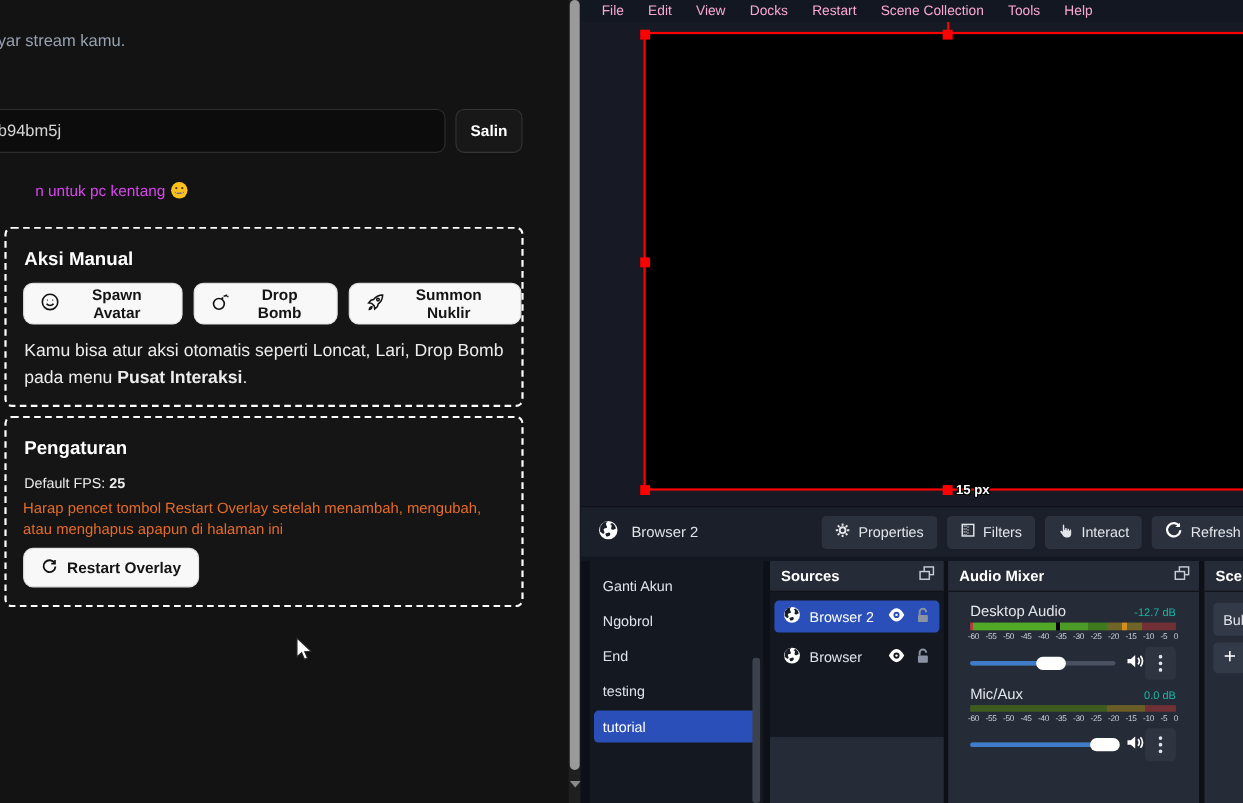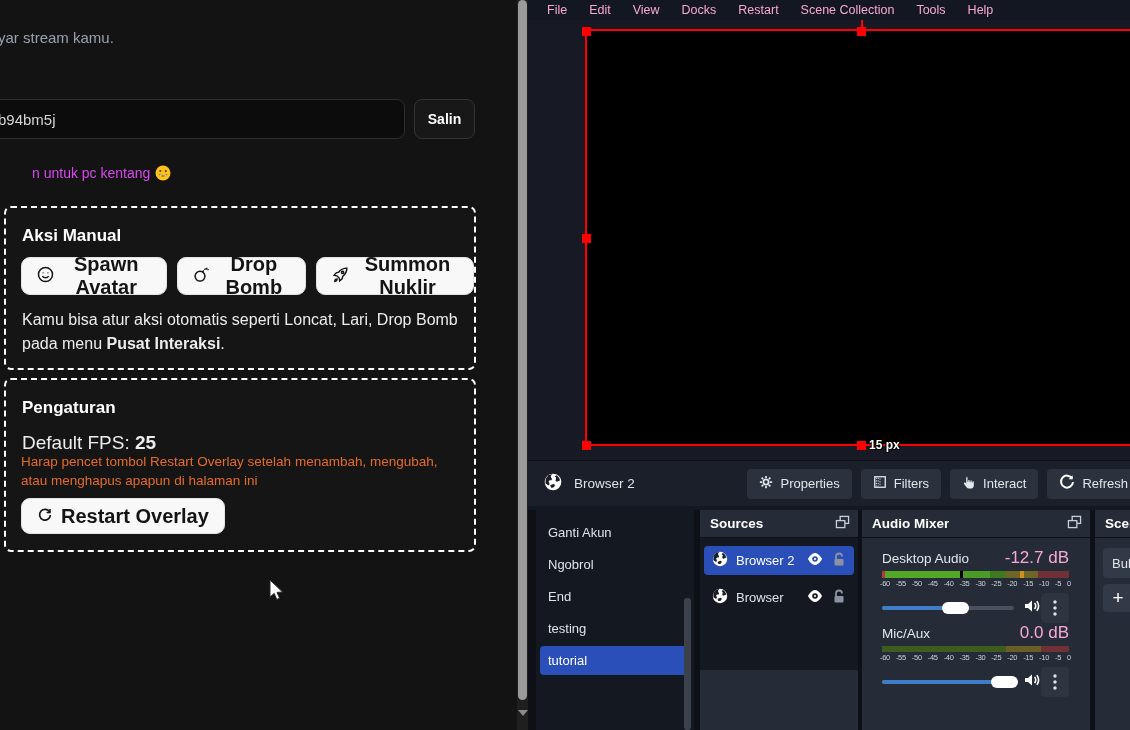--- a/index.html
+++ b/index.html
@@ -17,24 +17,24 @@
     border:1px solid #343434; border-radius:8px; color:#fff; font-weight:bold; font-size:14px; cursor:pointer; }
   .potato-note { position:absolute; left:0; top:165px; font-size:14px; color:#d946ef; white-space:nowrap;
     display:flex; gap:5px;padding-left:32px; }
   .dashed-box { position:absolute; left:4px; width:472px; border:2px dashed #ffffff; border-radius:7px;
     background:#151515; }
   .box-aksi { top:206px; height:164px; }
   .box-pengaturan { top:378px; height:174px; }
   .box-title { position:absolute; left:16px; top:18px; font-size:17px; font-weight:bold; color:#fff; }
   .aksi-buttons { position:absolute; left:15px; top:49px; display:flex; gap:10px; }
   .white-btn { height:38px; background:#f8f8f8; border:1px solid #e2e2e2; border-radius:9px; color:#141414;
-    font-size:20px; font-weight:bold; display:flex; align-items:center; gap:8px; padding:0 15px; cursor:pointer;
+    font-size:14px; font-weight:bold; display:flex; align-items:center; gap:8px; padding:0 15px; cursor:pointer;
     font-family:"Liberation Sans", sans-serif; }
   .aksi-desc { position:absolute; left:16px; top:100px; width:444px; font-size:16px; line-height:24px; color:#ececec; }
-  .fps-line { position:absolute; left:16px; top:52px; font-size:19px; color:#ececec; }
+  .fps-line { position:absolute; left:16px; top:52px; font-size:13px; color:#ececec; }
   .warning-text { position:absolute; left:15px; top:72px; width:436px; font-size:13.5px; line-height:19px; color:#e56b28; }
   .restart-btn { position:absolute; left:15px; top:118px; height:36px; }
 
   
   .page-scrollbar { position:absolute; left:517px; top:0; width:11px; height:730px; background:#1f1f1f; }
   .page-scroll-thumb { position:absolute; left:1px; top:0; width:9px; height:700px; border-radius:5px; background:#9a9a9a; }
   .page-scroll-arrow { position:absolute; left:1px; top:710px; width:0; height:0;
     border-left:5px solid transparent; border-right:5px solid transparent; border-top:6px solid #8a8a8a; }
 
   .cursor { position:absolute; left:268px; top:579px; }
@@ -86,21 +86,21 @@
     gap:8px; padding:0 8px; color:#dfe3e9; font-size:13px; cursor:pointer; }
   .source-row:first-child { margin-top:8px; }
   .source-row.selected { background:#2a4fb8; color:#fff; }
   .source-label { flex:1; white-space:nowrap; overflow:hidden; }
   .sources-lower { position:absolute; left:0; top:160px; width:158px; height:60px; background:#262c37; }
 
   .mixer-ch { position:absolute; left:12px; width:203px; }
   .ch1 { top:38px; } .ch2 { top:113px; }
   .ch-head { display:flex; align-items:baseline; padding:0 8px; }
   .ch-name { color:#e3e6eb; font-size:13.5px; }
-  .ch-db { margin-left:auto; color:#f9a8d4; font-size:17px; }
+  .ch-db { margin-left:auto; color:#14b8a6; font-size:10px; }
   .meter { margin:3px 8px 0 8px; height:7px; }
   .meter-desktop { background:linear-gradient(to right,
       #b8393d 0%, #b8393d 1.5%,
       #52a928 1.5%, #52a928 41.5%,
       #000 41.5%, #000 43.5%,
       #4c9b26 43.5%, #4c9b26 57.5%,
       #3f7a1e 57.5%, #3f7a1e 66.5%,
       #6e6526 66.5%, #6e6526 74%,
       #d38e1f 74%, #d38e1f 76%,
       #6e6526 76%, #6e6526 83.5%,

